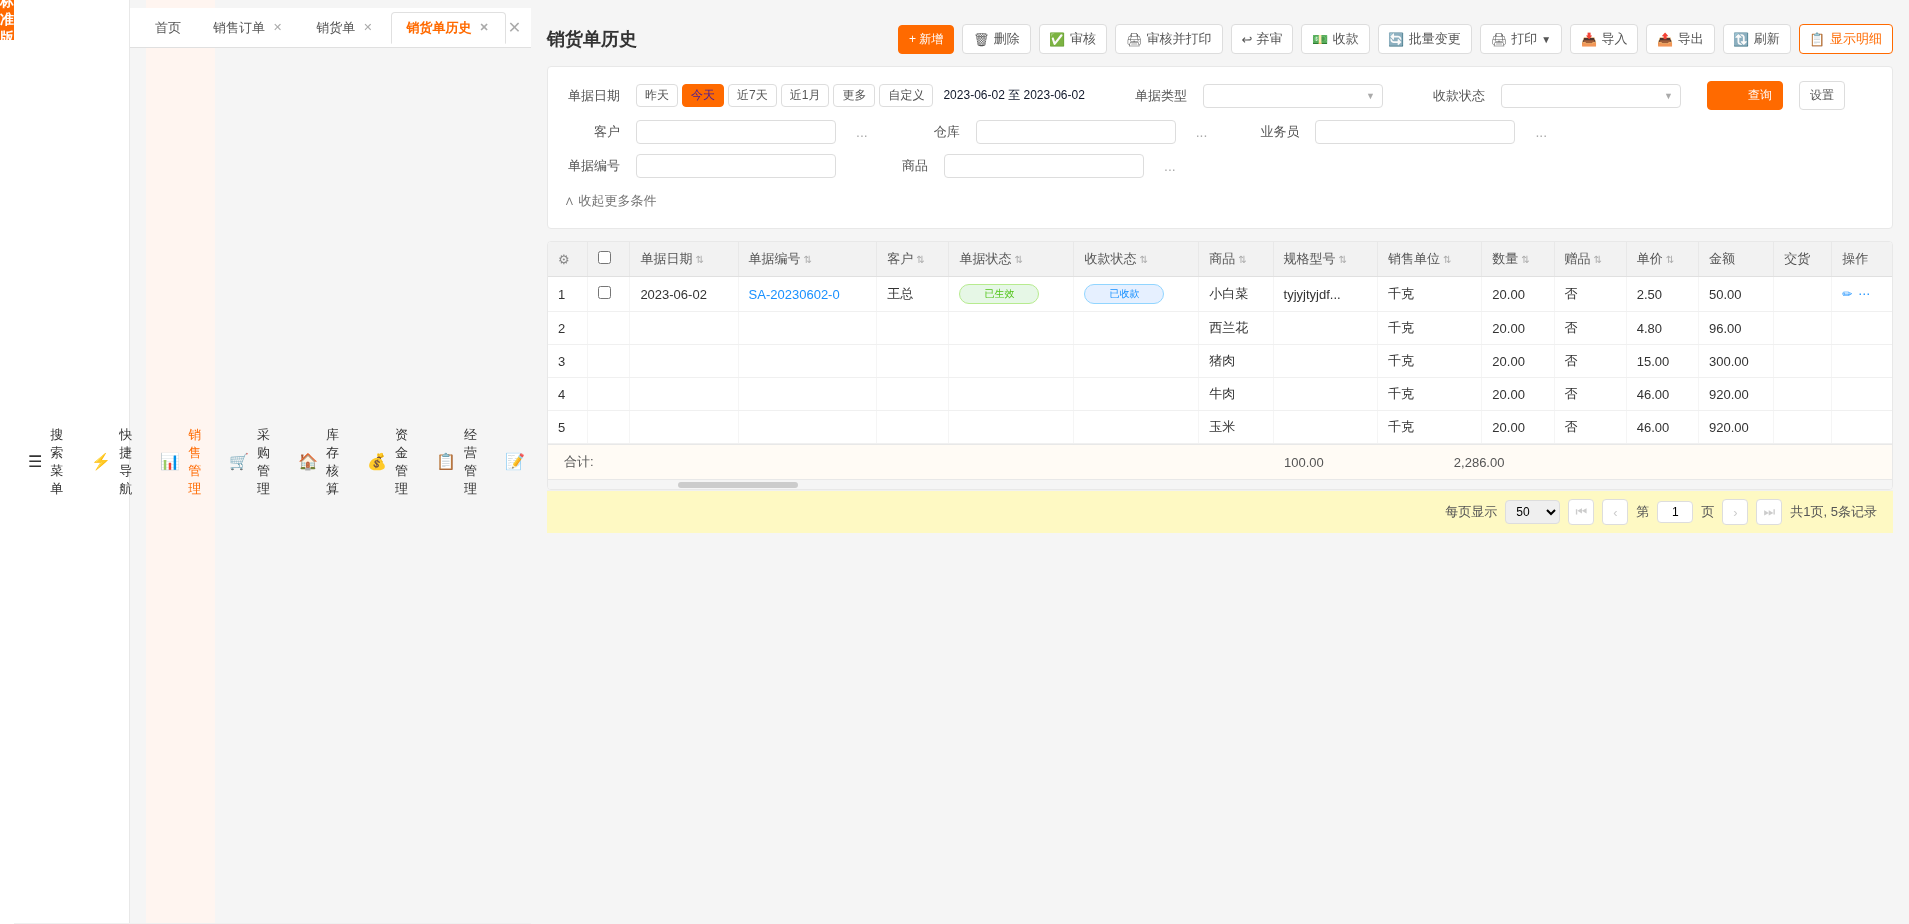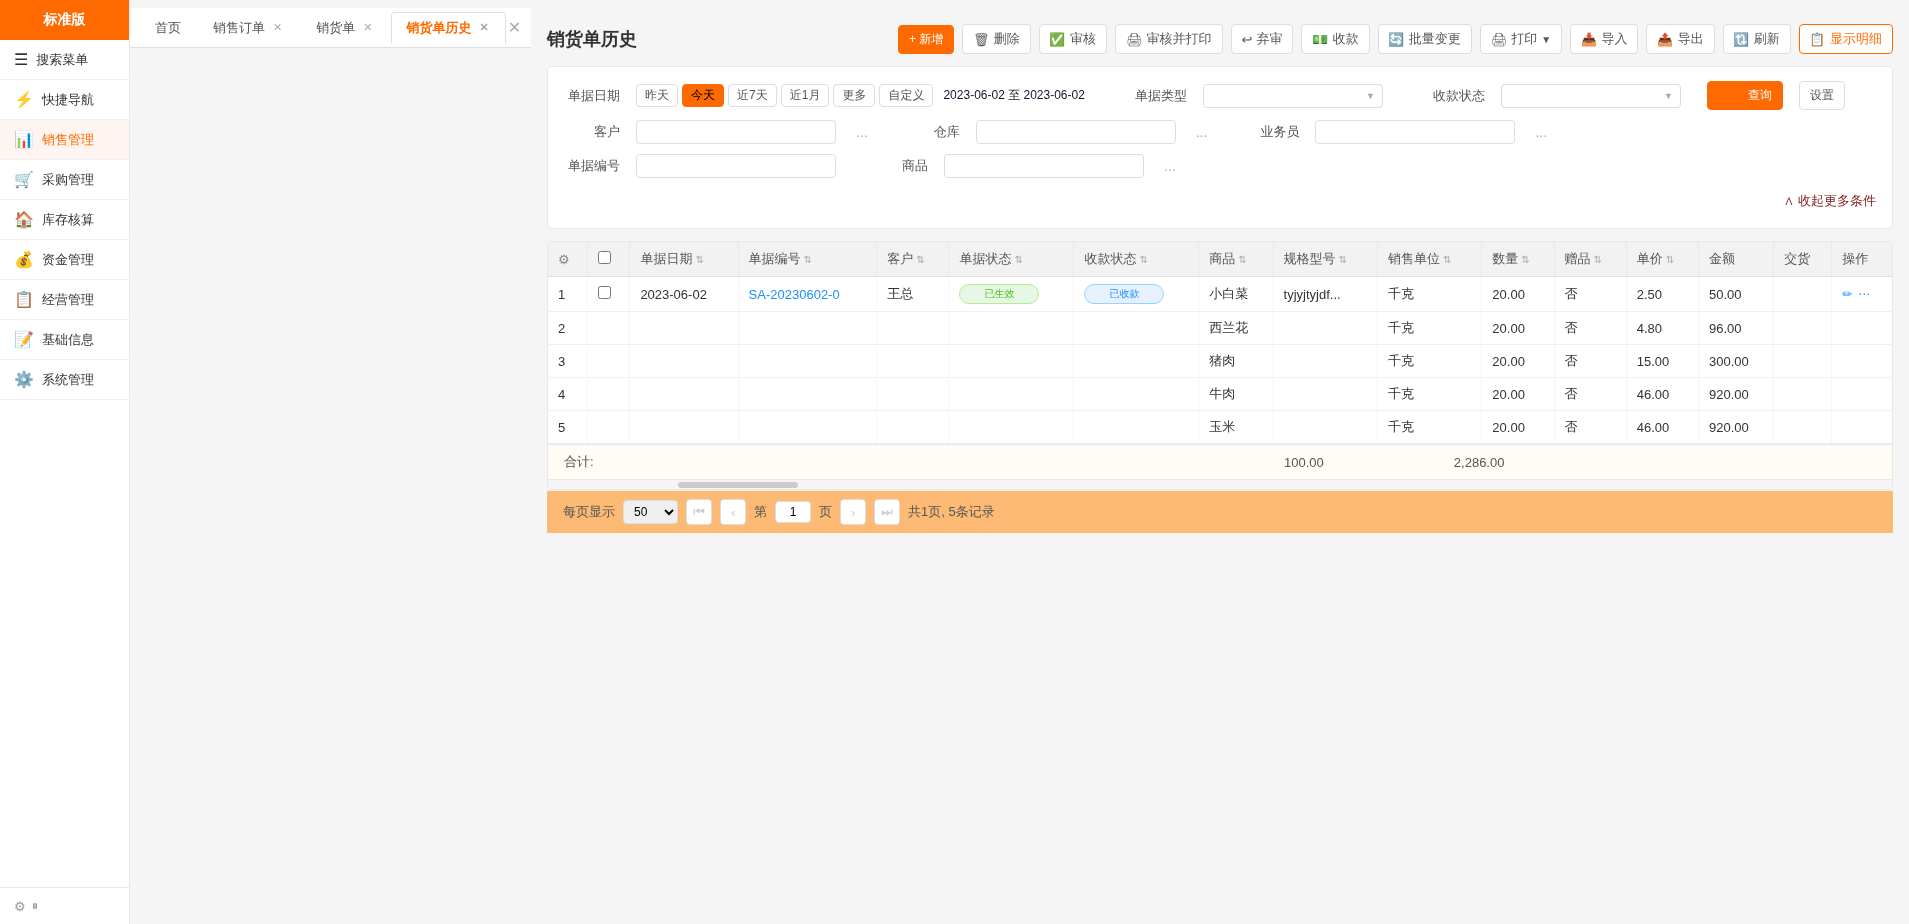--- a/index.html
+++ b/index.html
@@ -4,21 +4,21 @@
   <style>
     * { box-sizing: border-box; margin: 0; padding: 0; font-family: 'Microsoft YaHei', Arial, sans-serif; font-size: 13px; }
     body { display: flex; height: 924px; overflow: hidden; background: #f5f5f5; }
 
     
     .sidebar {
       width: 130px;
       background: #fff;
       border-right: 1px solid #e8e8e8;
       display: flex;
-      flex-direction: column;
+      flex-direction: row;
       height: 100%;
       flex-shrink: 0;
     }
     .sidebar-logo {
       height: 40px;
       background: #ff6a00;
       display: flex;
       align-items: center;
       justify-content: center;
       color: #fff;
@@ -193,34 +193,34 @@
       padding: 2px 8px;
       border: 1px solid #ddd;
       border-radius: 4px;
       cursor: pointer;
       color: #555;
       font-size: 12px;
       background: #fff;
     }
     .date-btn.active {
       background: #ff6a00;
-      color: #000000;
+      color: #4c1d95;
       border-color: #ff6a00;
     }
     .date-range-display {
       font-size: 12px;
       color: #0f172a;
       margin-left: 4px;
     }
     .filter-more-btn {
       display: flex;
       align-items: center;
-      justify-content: flex-end;
+      justify-content: flex-start;
       gap: 4px;
-      color: #7f1d1d;
+      color: #737373;
       cursor: pointer;
       font-size: 12px;
       padding: 4px 0;
     }
     .select-wrapper {
       position: relative;
       display: inline-block;
     }
     .select-wrapper::after {
       content: '▼';
@@ -305,22 +305,23 @@
       align-items: center;
       font-size: 12px;
       color: #555;
     }
     .footer-sum-label { min-width: 60px; }
 
     
     .pagination-bar {
       display: flex;
       align-items: center;
+      justify-content: flex-end;
       padding: 8px 16px;
-      background: #fdba74;
+      background: #fef9c3;
       border-top: 1px solid #f0f0f0;
       gap: 8px;
       font-size: 12px;
       color: #555;
     }
     .page-btn {
       width: 26px;
       height: 26px;
       border: 1px solid #ddd;
       border-radius: 4px;

